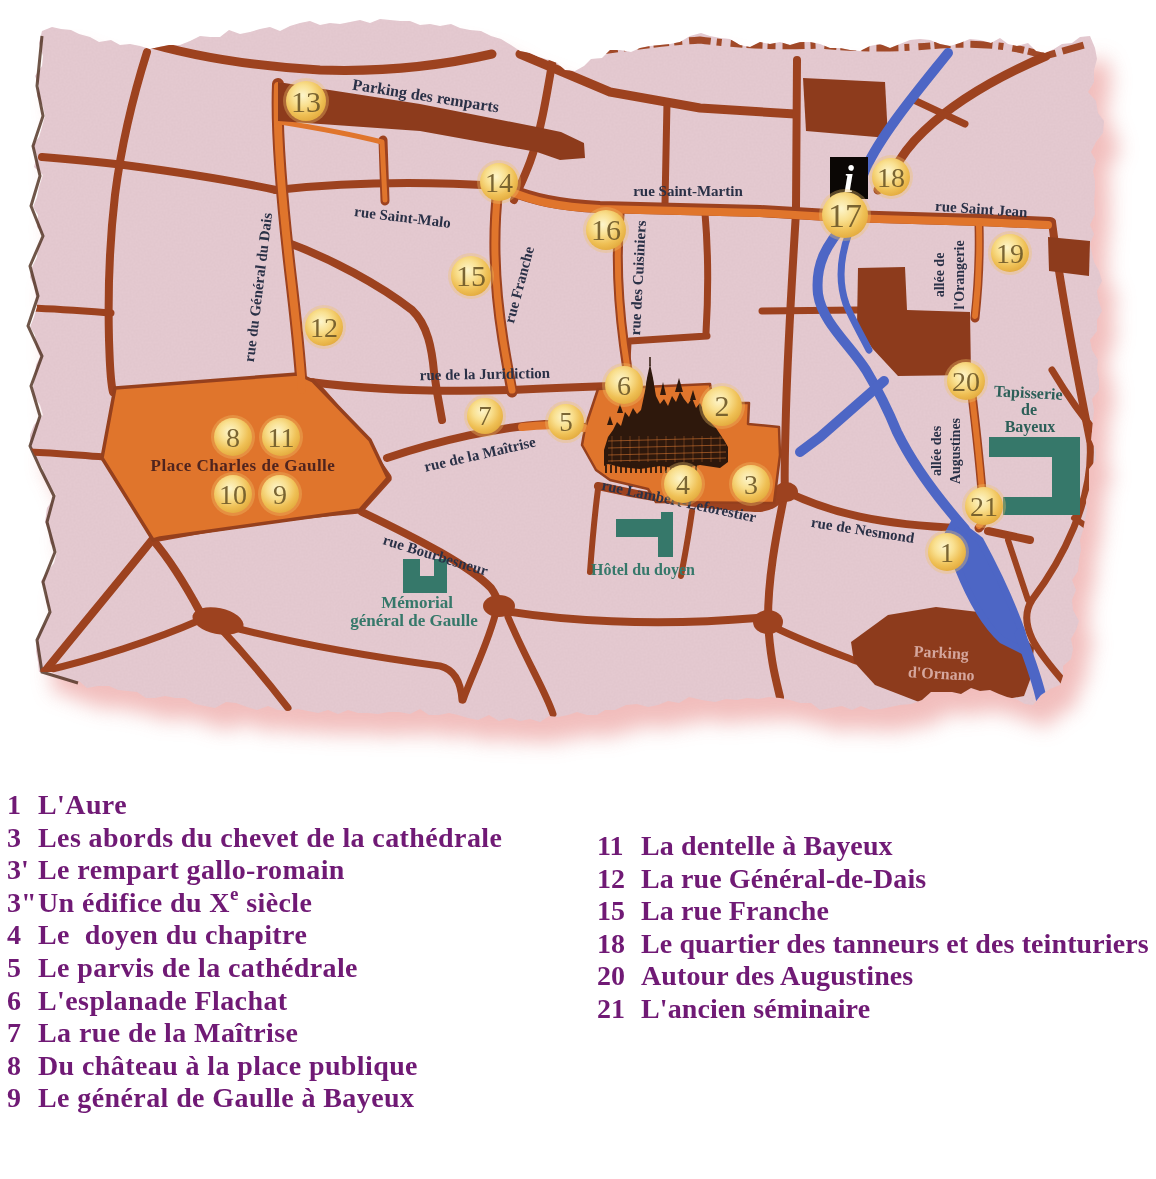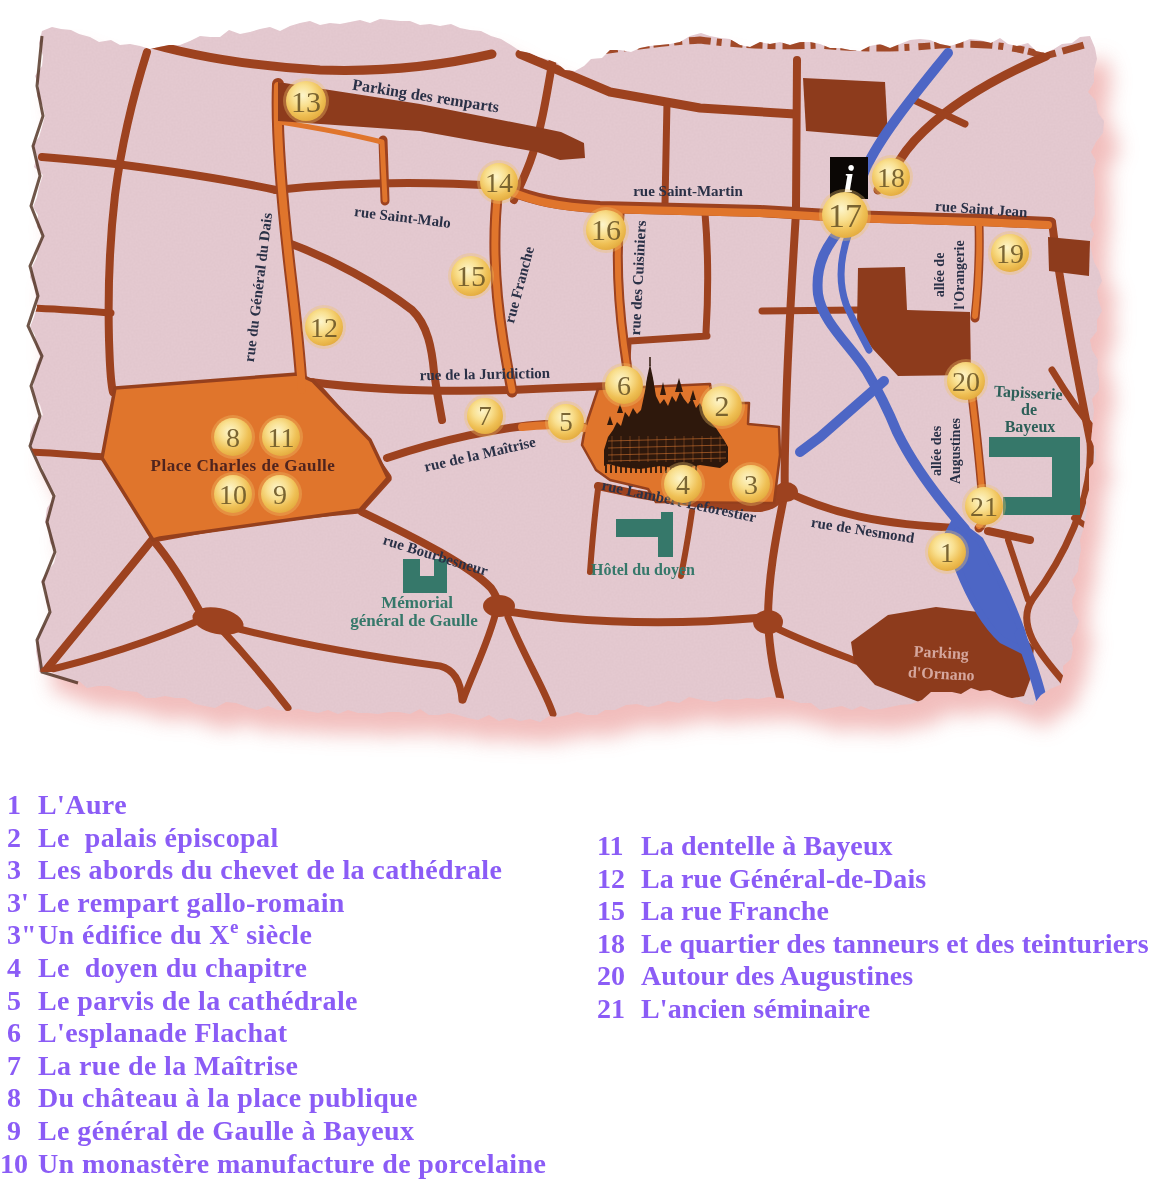--- a/index.html
+++ b/index.html
@@ -1,17 +1,17 @@
 <!DOCTYPE html>
 <html><head>
 <meta charset="utf-8">
 <style>
 html,body{margin:0;padding:0;background:#ffffff;width:1156px;height:1179px;overflow:hidden;}
 body{font-family:"Liberation Serif",serif;position:relative;}
-.leg{position:absolute;font-weight:bold;color:#8b5cf6;font-size:28px;line-height:32.6px;white-space:nowrap;}
+.leg{position:absolute;font-weight:bold;color:#701a75;font-size:28px;line-height:32.6px;white-space:nowrap;}
 .lc{letter-spacing:0.4px;}
 .rc{letter-spacing:0.1px;}
 .n{display:inline-block;width:38px;box-sizing:border-box;letter-spacing:0;}
 .n1{padding-left:7px;}
 .nr{display:inline-block;width:44px;letter-spacing:0;}
 sup{font-size:19px;line-height:0;position:relative;top:-1px;vertical-align:super;}
 text{font-family:"Liberation Serif",serif;}
 </style>
 </head>
 <body>
@@ -427,31 +427,29 @@
 <g>
         <circle cx="984" cy="506" r="22.0" fill="#f0c369" opacity="0.35"></circle>
         <circle cx="984" cy="506" r="19" fill="url(#mk)"></circle>
         <text x="984" y="516" font-size="28" fill="#6d5828" opacity="0.9" text-anchor="middle">21</text>
       </g>
 </g>
 </svg>
 
 <div class="leg lc" style="left:0px;top:789px;">
 <div><span class="n n1">1</span>L'Aure</div>
-<div><span class="n n1">2</span>Le&nbsp; palais épiscopal</div>
 <div><span class="n n1">3</span>Les abords du chevet de la cathédrale</div>
 <div><span class="n n1">3'</span>Le rempart gallo-romain</div>
 <div><span class="n n1">3"</span>Un édifice du X<sup>e</sup> siècle</div>
 <div><span class="n n1">4</span>Le&nbsp; doyen du chapitre</div>
 <div><span class="n n1">5</span>Le parvis de la cathédrale</div>
 <div><span class="n n1">6</span>L'esplanade Flachat</div>
 <div><span class="n n1">7</span>La rue de la Maîtrise</div>
 <div><span class="n n1">8</span>Du château à la place publique</div>
 <div><span class="n n1">9</span>Le général de Gaulle à Bayeux</div>
-<div><span class="n">10</span>Un monastère manufacture de porcelaine</div>
 </div>
 
 <div class="leg rc" style="left:597px;top:830px;">
 <div><span class="nr">11</span>La dentelle à Bayeux</div>
 <div><span class="nr">12</span>La rue Général-de-Dais</div>
 <div><span class="nr">15</span>La rue Franche</div>
 <div><span class="nr">18</span>Le quartier des tanneurs et des teinturiers</div>
 <div><span class="nr">20</span>Autour des Augustines</div>
 <div><span class="nr">21</span>L'ancien séminaire</div>
 </div>

